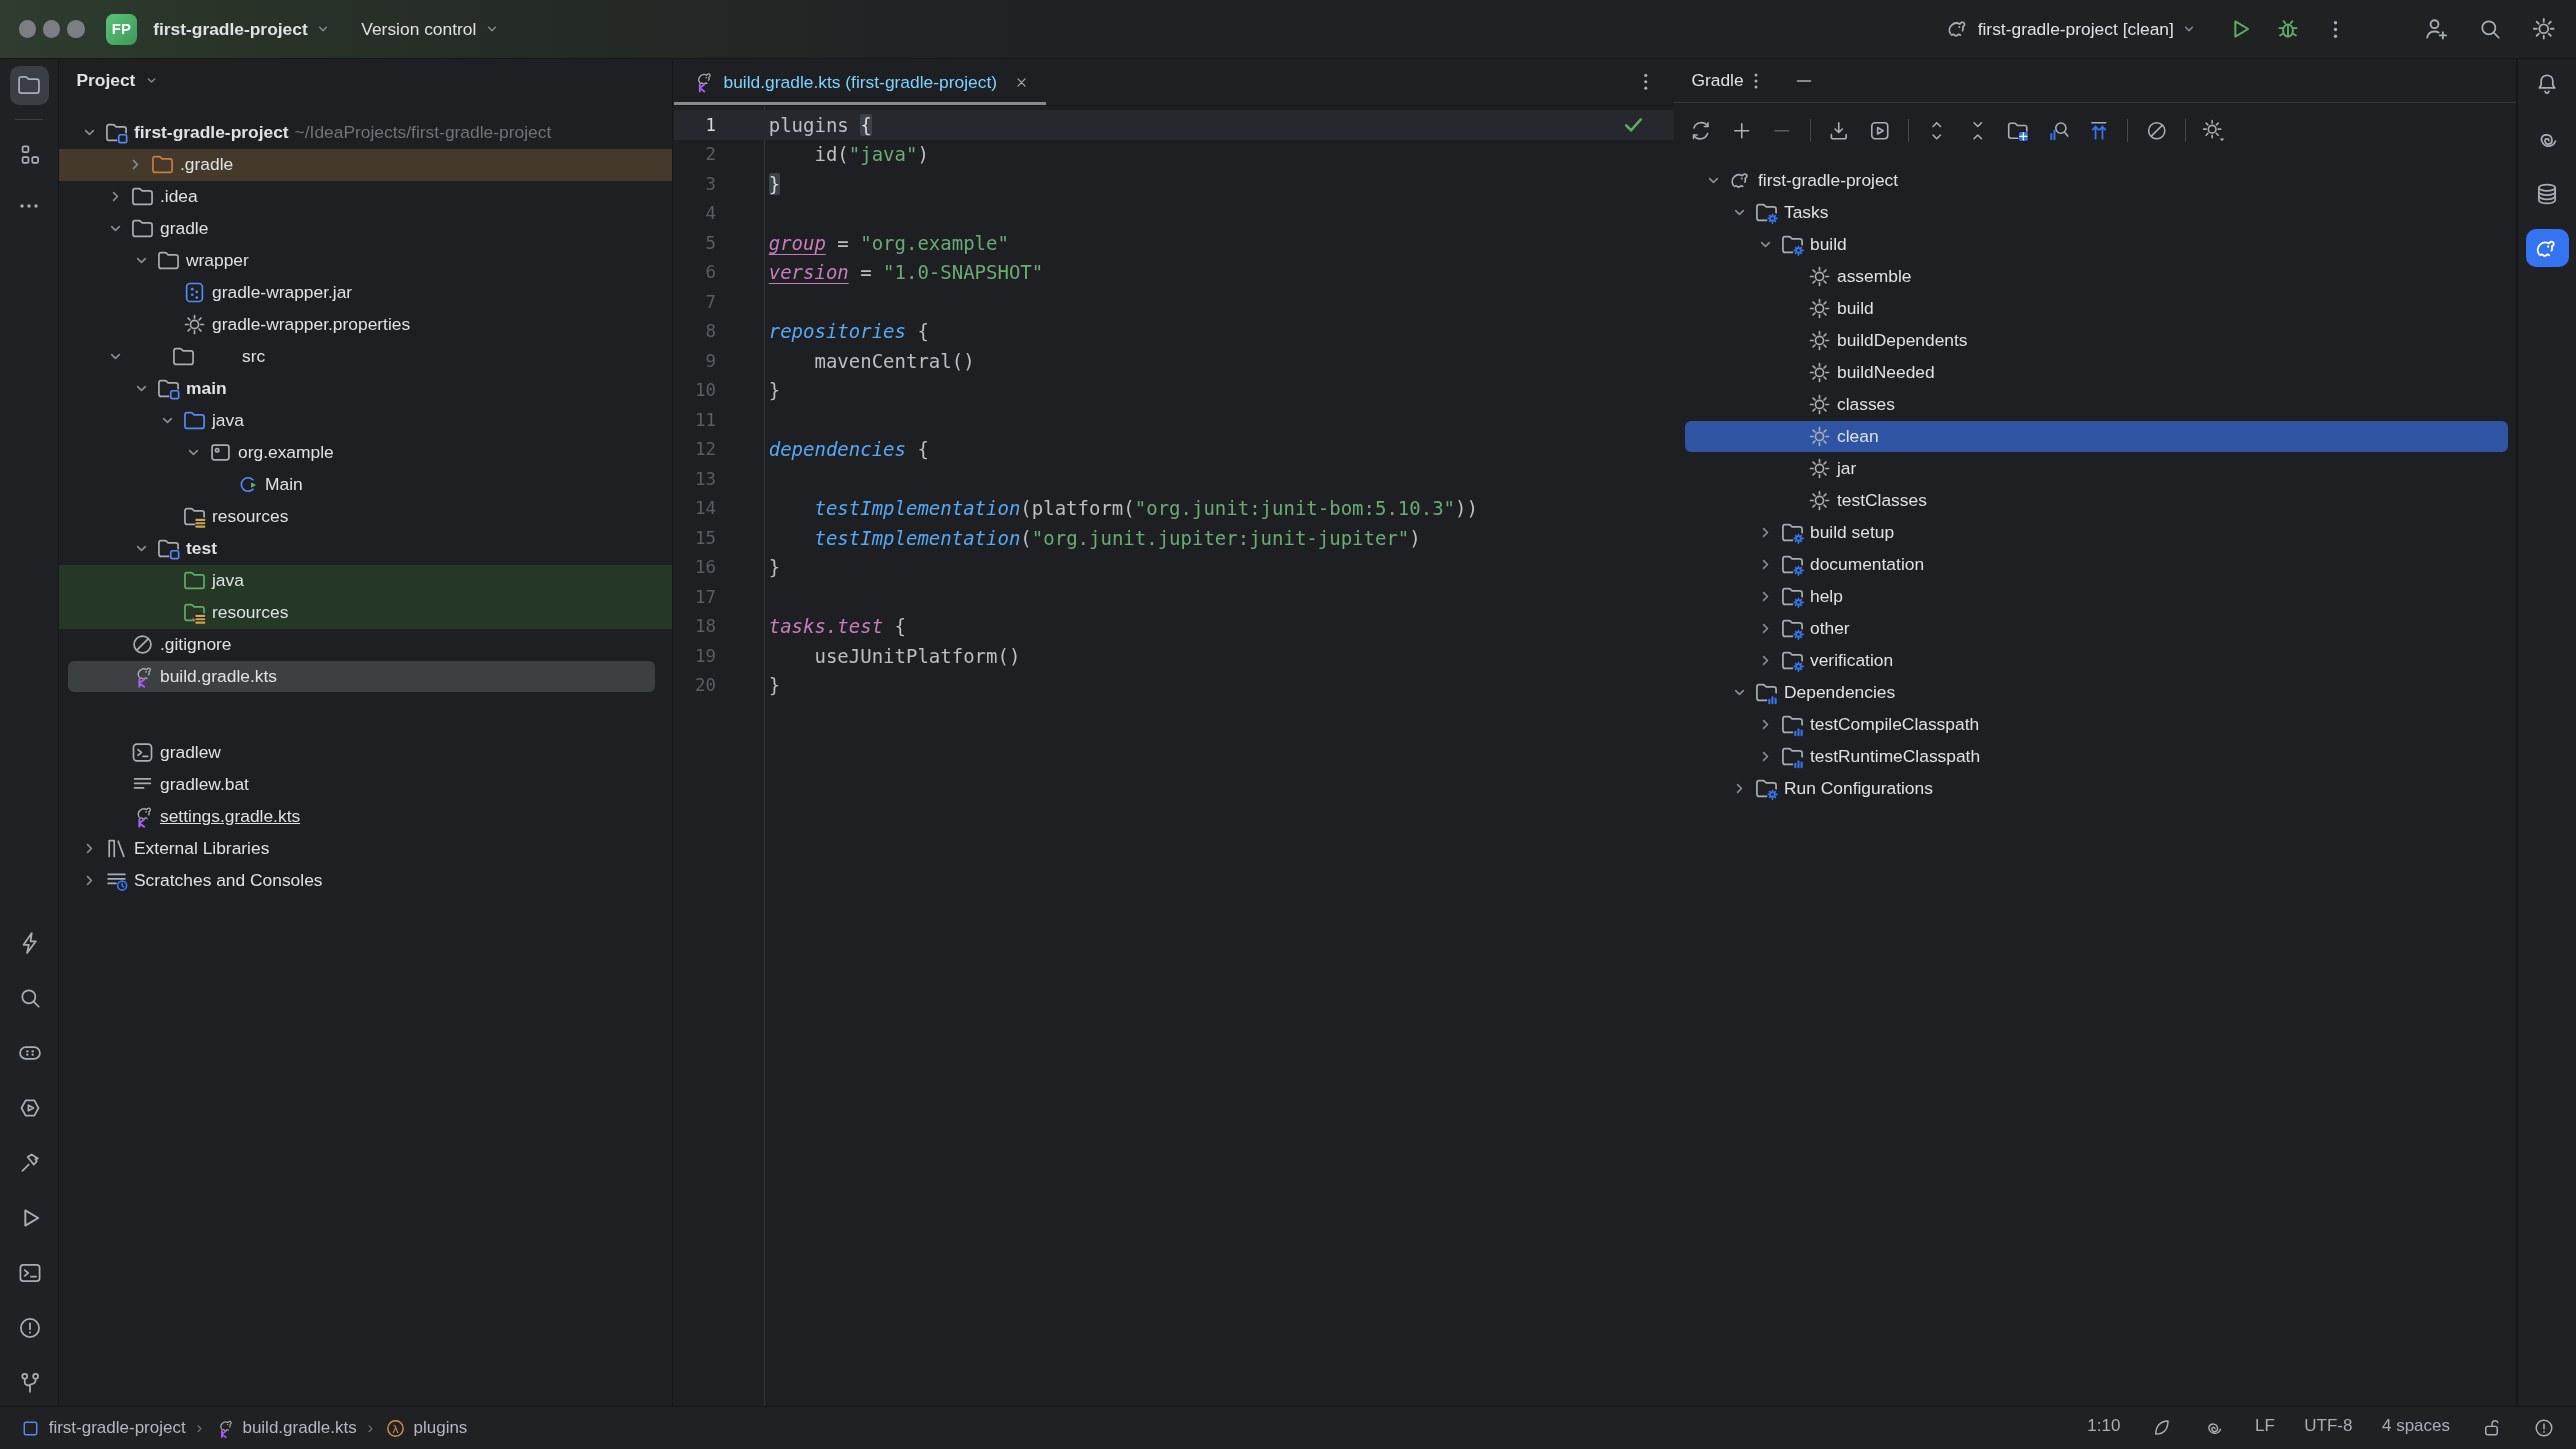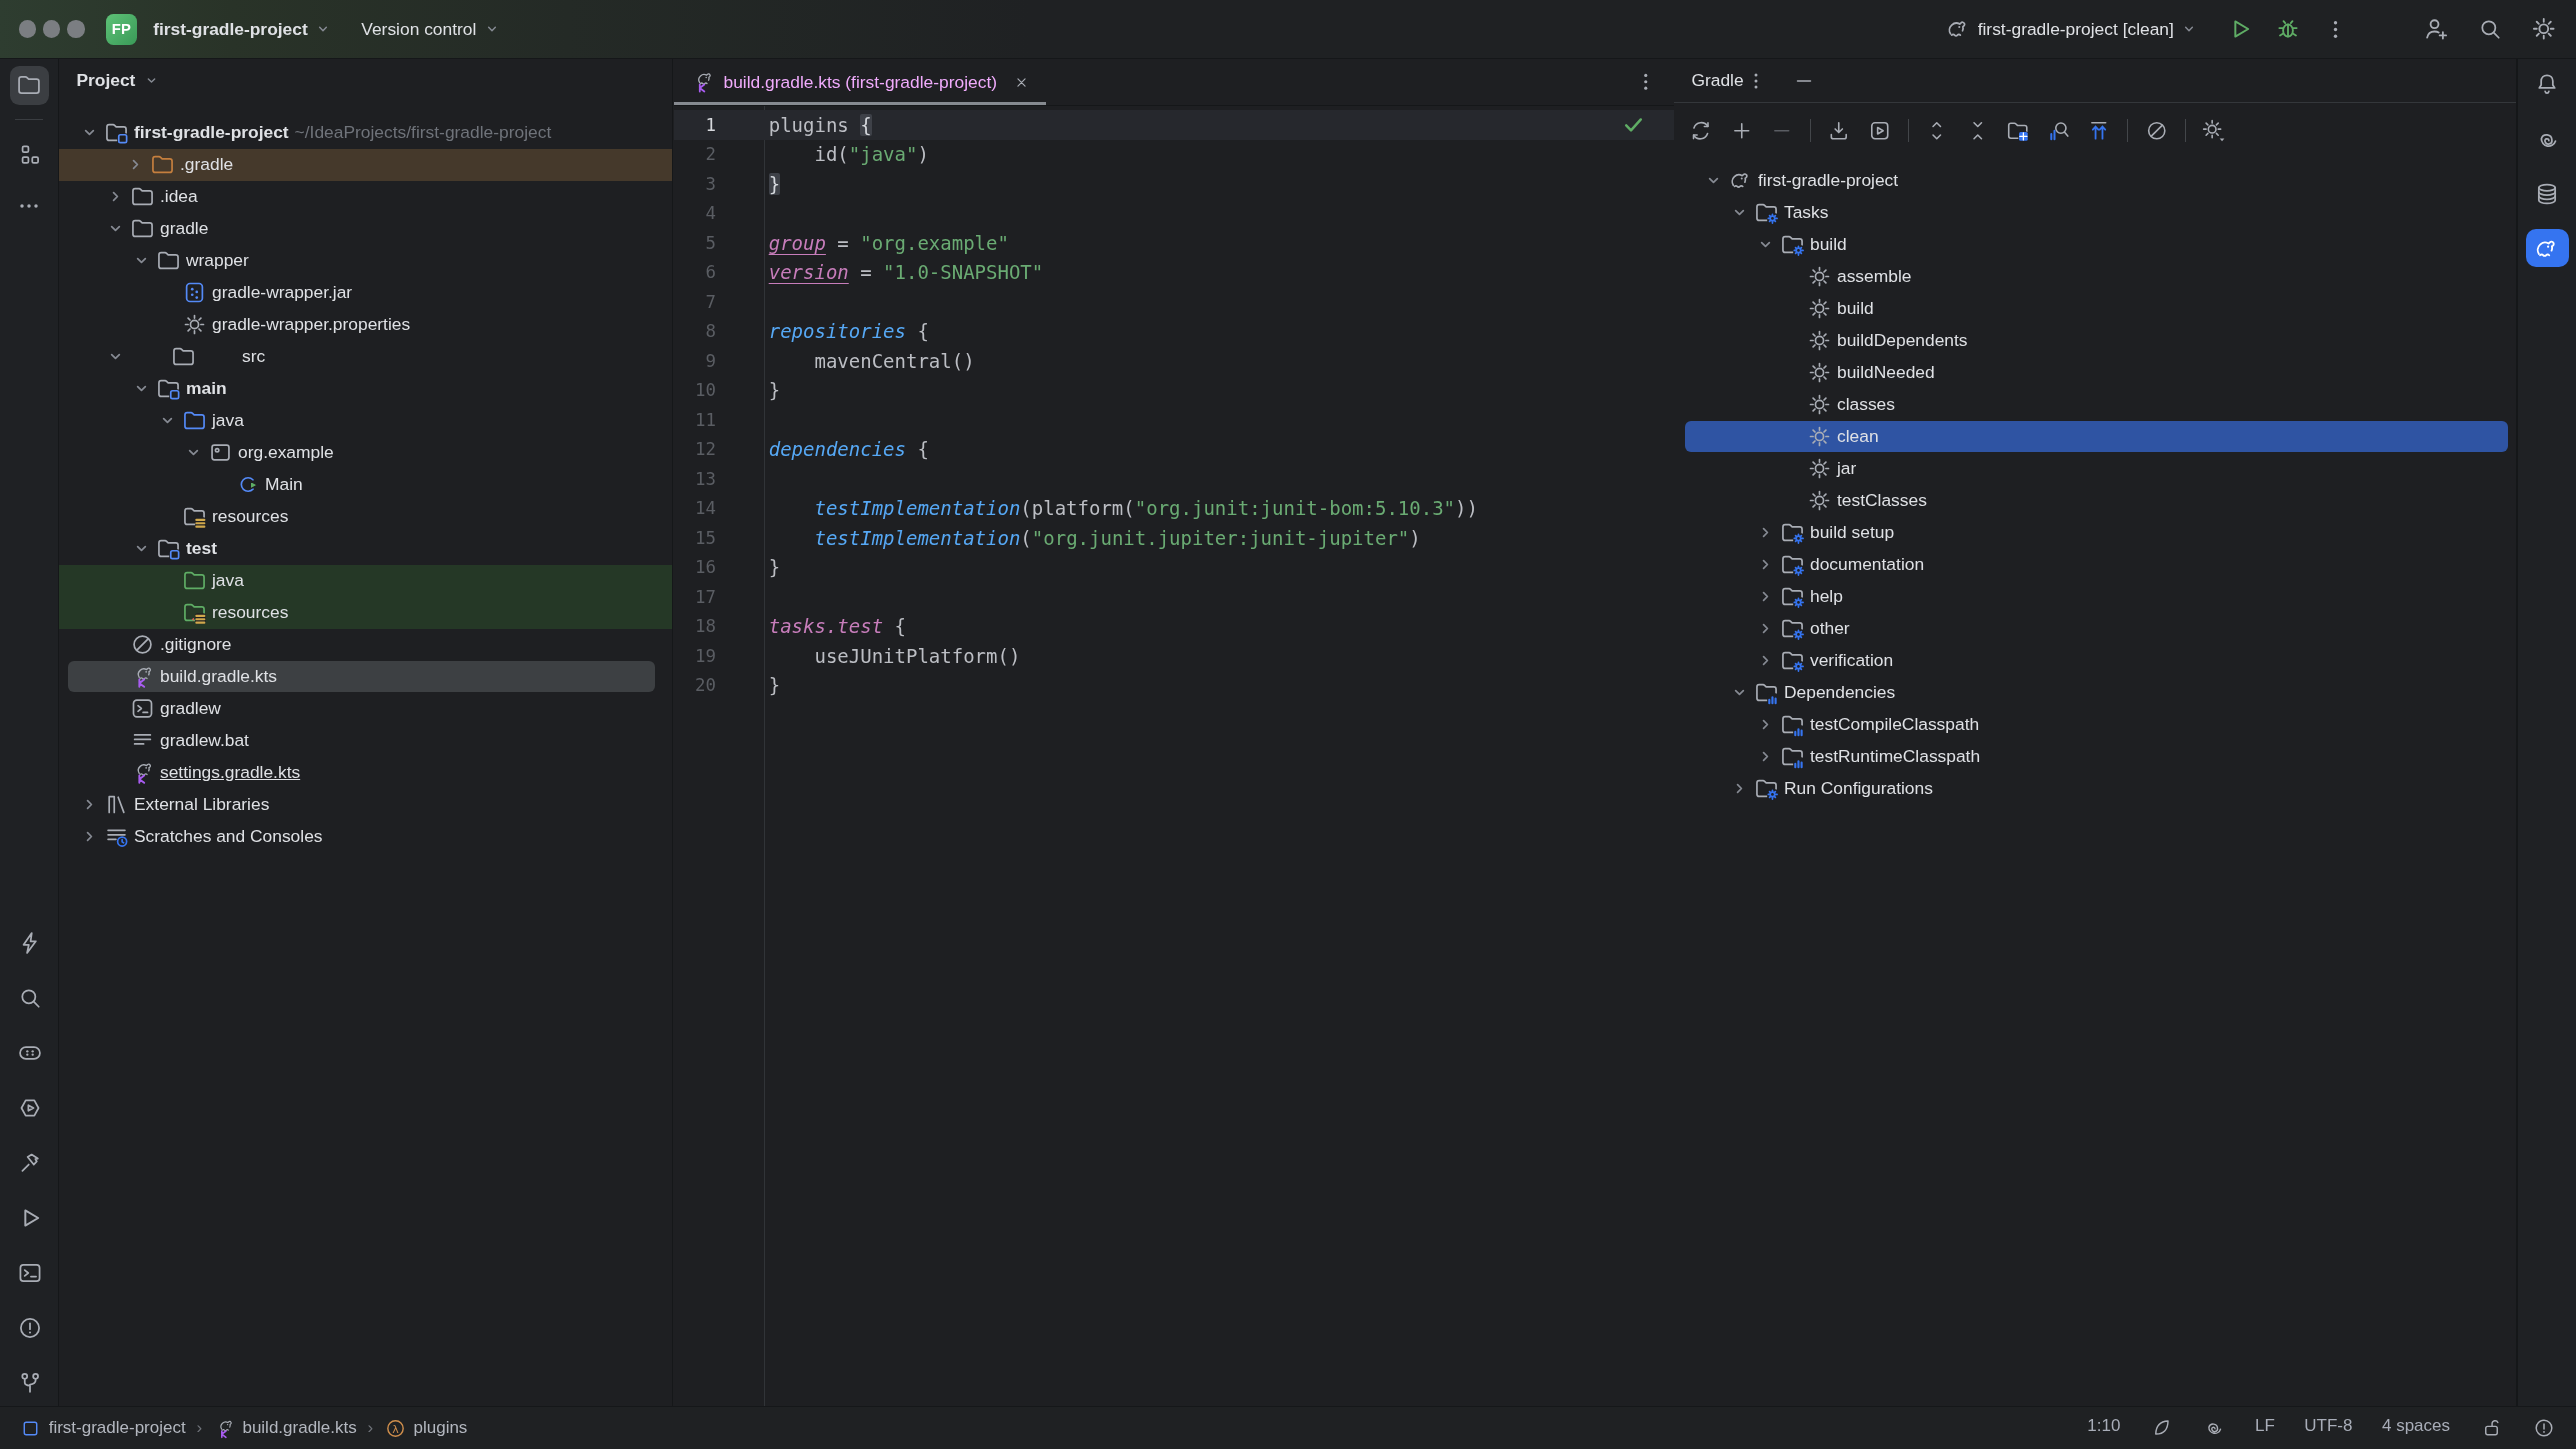--- a/index.html
+++ b/index.html
@@ -56,21 +56,21 @@
   .tr-label.bold{font-weight:600}
   .tr-sec{color:#6f737a;margin-left:6px}
   .hl-ignored{background:#45392b}
   .hl-added{background:#253826}
   .sel-gray{background:#3d4043}
   .sel-blue{background:#2f54a3}
   
   #editor{left:674px;top:59px;width:1000px;height:1347px;background:#1e1f22;box-sizing:border-box}
   #tabstrip{position:relative;height:47px;border-bottom:1.3px solid #151719;box-sizing:border-box;display:flex;align-items:stretch}
   .tab{position:relative;display:flex;align-items:center;gap:8px;padding:0 14.8px 0 16px;max-width:413px}
-  .tab .t-title{color:#f0abfc}
+  .tab .t-title{color:#7dd3fc}
   .tab .underline{position:absolute;left:0;right:0;bottom:0;height:3.4px;background:#868a90}
   .tab-more{position:absolute;right:16px;top:0;height:100%;display:flex;align-items:center}
   #code{position:relative;height:1300px;padding-top:4px;box-sizing:border-box}
   #gutter-line{position:absolute;left:90px;top:0;bottom:0;width:0;border-left:1.3px solid #313438;z-index:0}
   .code-line{position:relative;height:29.5px;display:flex;align-items:center;font-family:"DejaVu Sans Mono",monospace;font-size:19px;z-index:1}
   .code-line.caret{background:#26282d}
   .ln{width:90px;flex:0 0 90px;text-align:right;padding-right:48px;box-sizing:border-box;color:#5a5d63;font-size:17.4px}
   .caret .ln{color:#d7d9dd}
   .code-text{padding-left:4.7px;white-space:pre}
   .c-p{color:#bcbec4}
@@ -514,21 +514,21 @@
             <g transform="translate(4.5 -0.5) scale(.82)">
               <path stroke="#a9adb5" d="M5.6 16.2c-1.5-2.4-1.2-5.6 1-7.6 1.9-1.8 4.7-2.1 6.9-.9l1.1-1c.8-.8 2.1-.6 2.7.3.6.8.4 1.9-.4 2.5l-.7.5c.3 1.2.2 2.4-.3 3.5"></path>
               <circle cx="13.1" cy="10.3" r=".9" fill="#a9adb5" stroke="none"></circle>
               <path stroke="#a9adb5" d="M6.6 17.3c.7-.8 1.8-.8 2.5 0 .7.7 1.7.7 2.4 0 .7-.8 1.8-.8 2.5 0"></path>
             </g>
             <path stroke="#a85cf0" stroke-width="1.7" d="M9.2 14.6v6.6M9.2 17.9l4.3-3.3M9.2 17.9l4.3 3.3"></path>
           </svg>
         </span>
         <span class="tr-label">build.gradle.kts</span>
       </div>
-      <div class="tree-row" style="padding-left: 43px;">
+      <div class="tree-row" style="padding-left: 43px; margin-top: 44px;">
         <span class="tr-chev"></span>
         <span class="tr-icon">
           <svg width="27" height="27" viewBox="0 0 24 24" fill="none" stroke="#a9adb5" stroke-width="1.5" stroke-linecap="round" stroke-linejoin="round">
             <rect x="4" y="4.5" width="16" height="15" rx="3"></rect>
             <path d="M8 9.5l3 2.5-3 2.5"></path>
             <path d="M12.5 15.5h4"></path>
           </svg>
         </span>
         <span class="tr-label">gradlew</span>
       </div>

